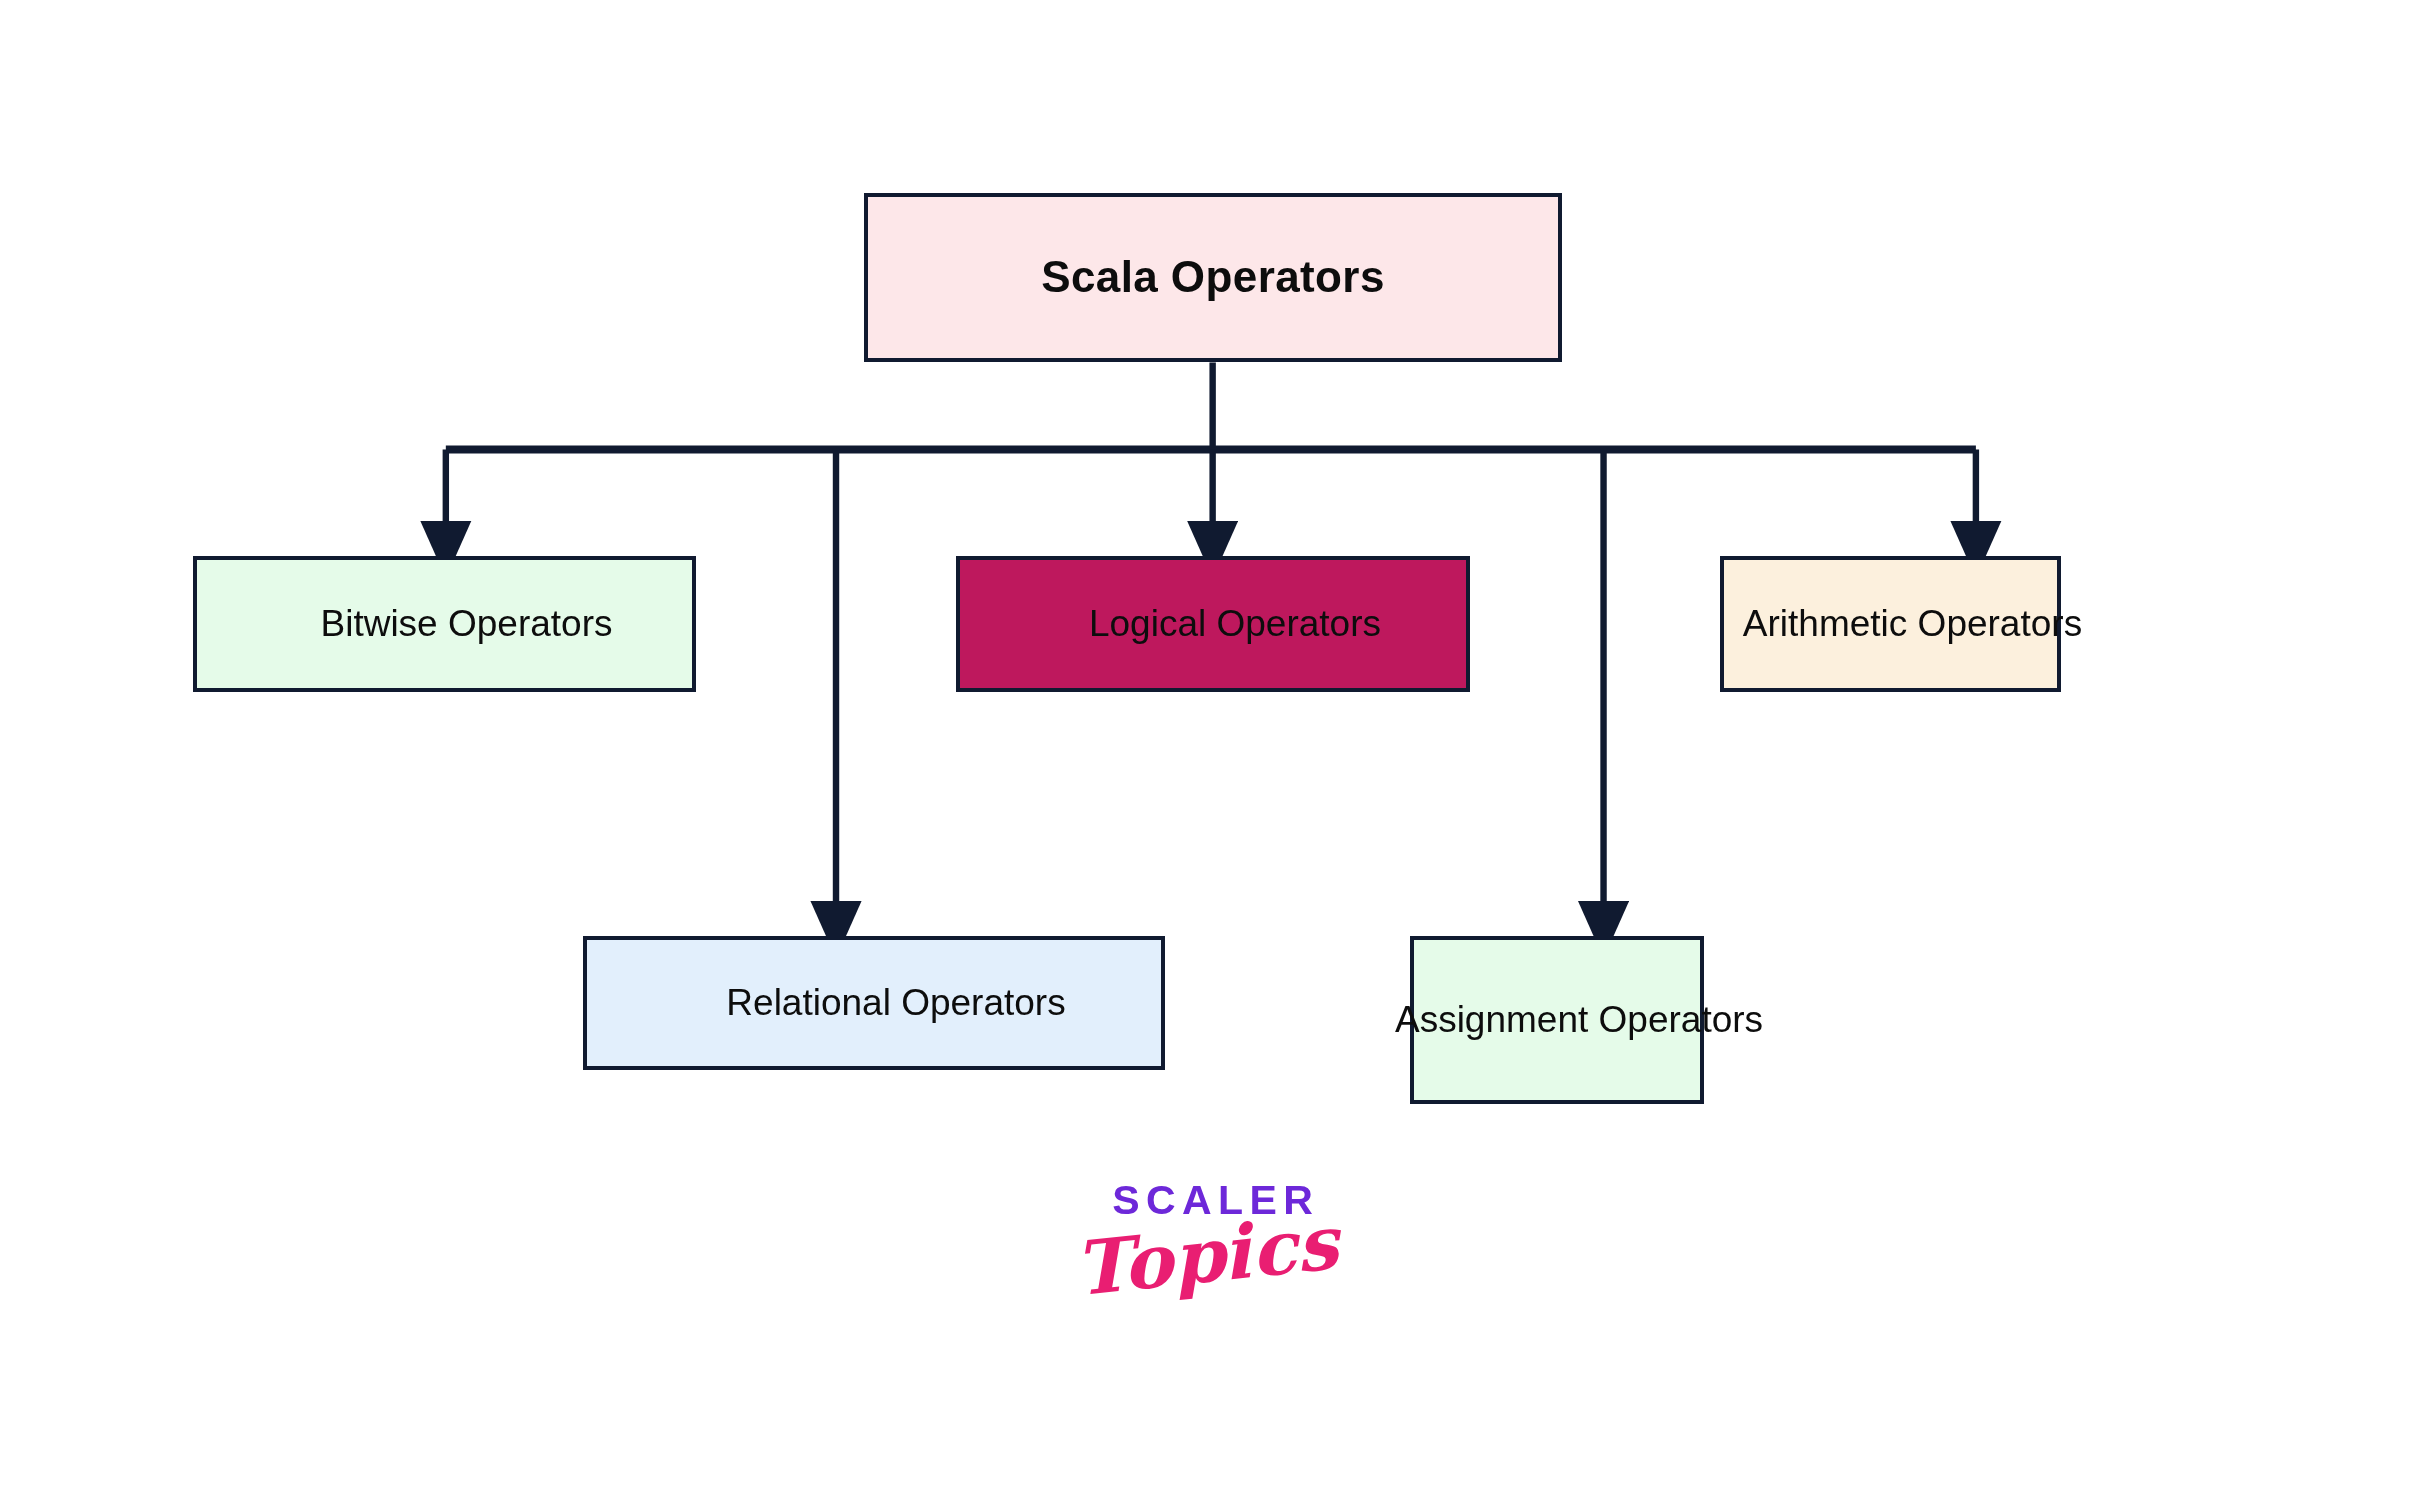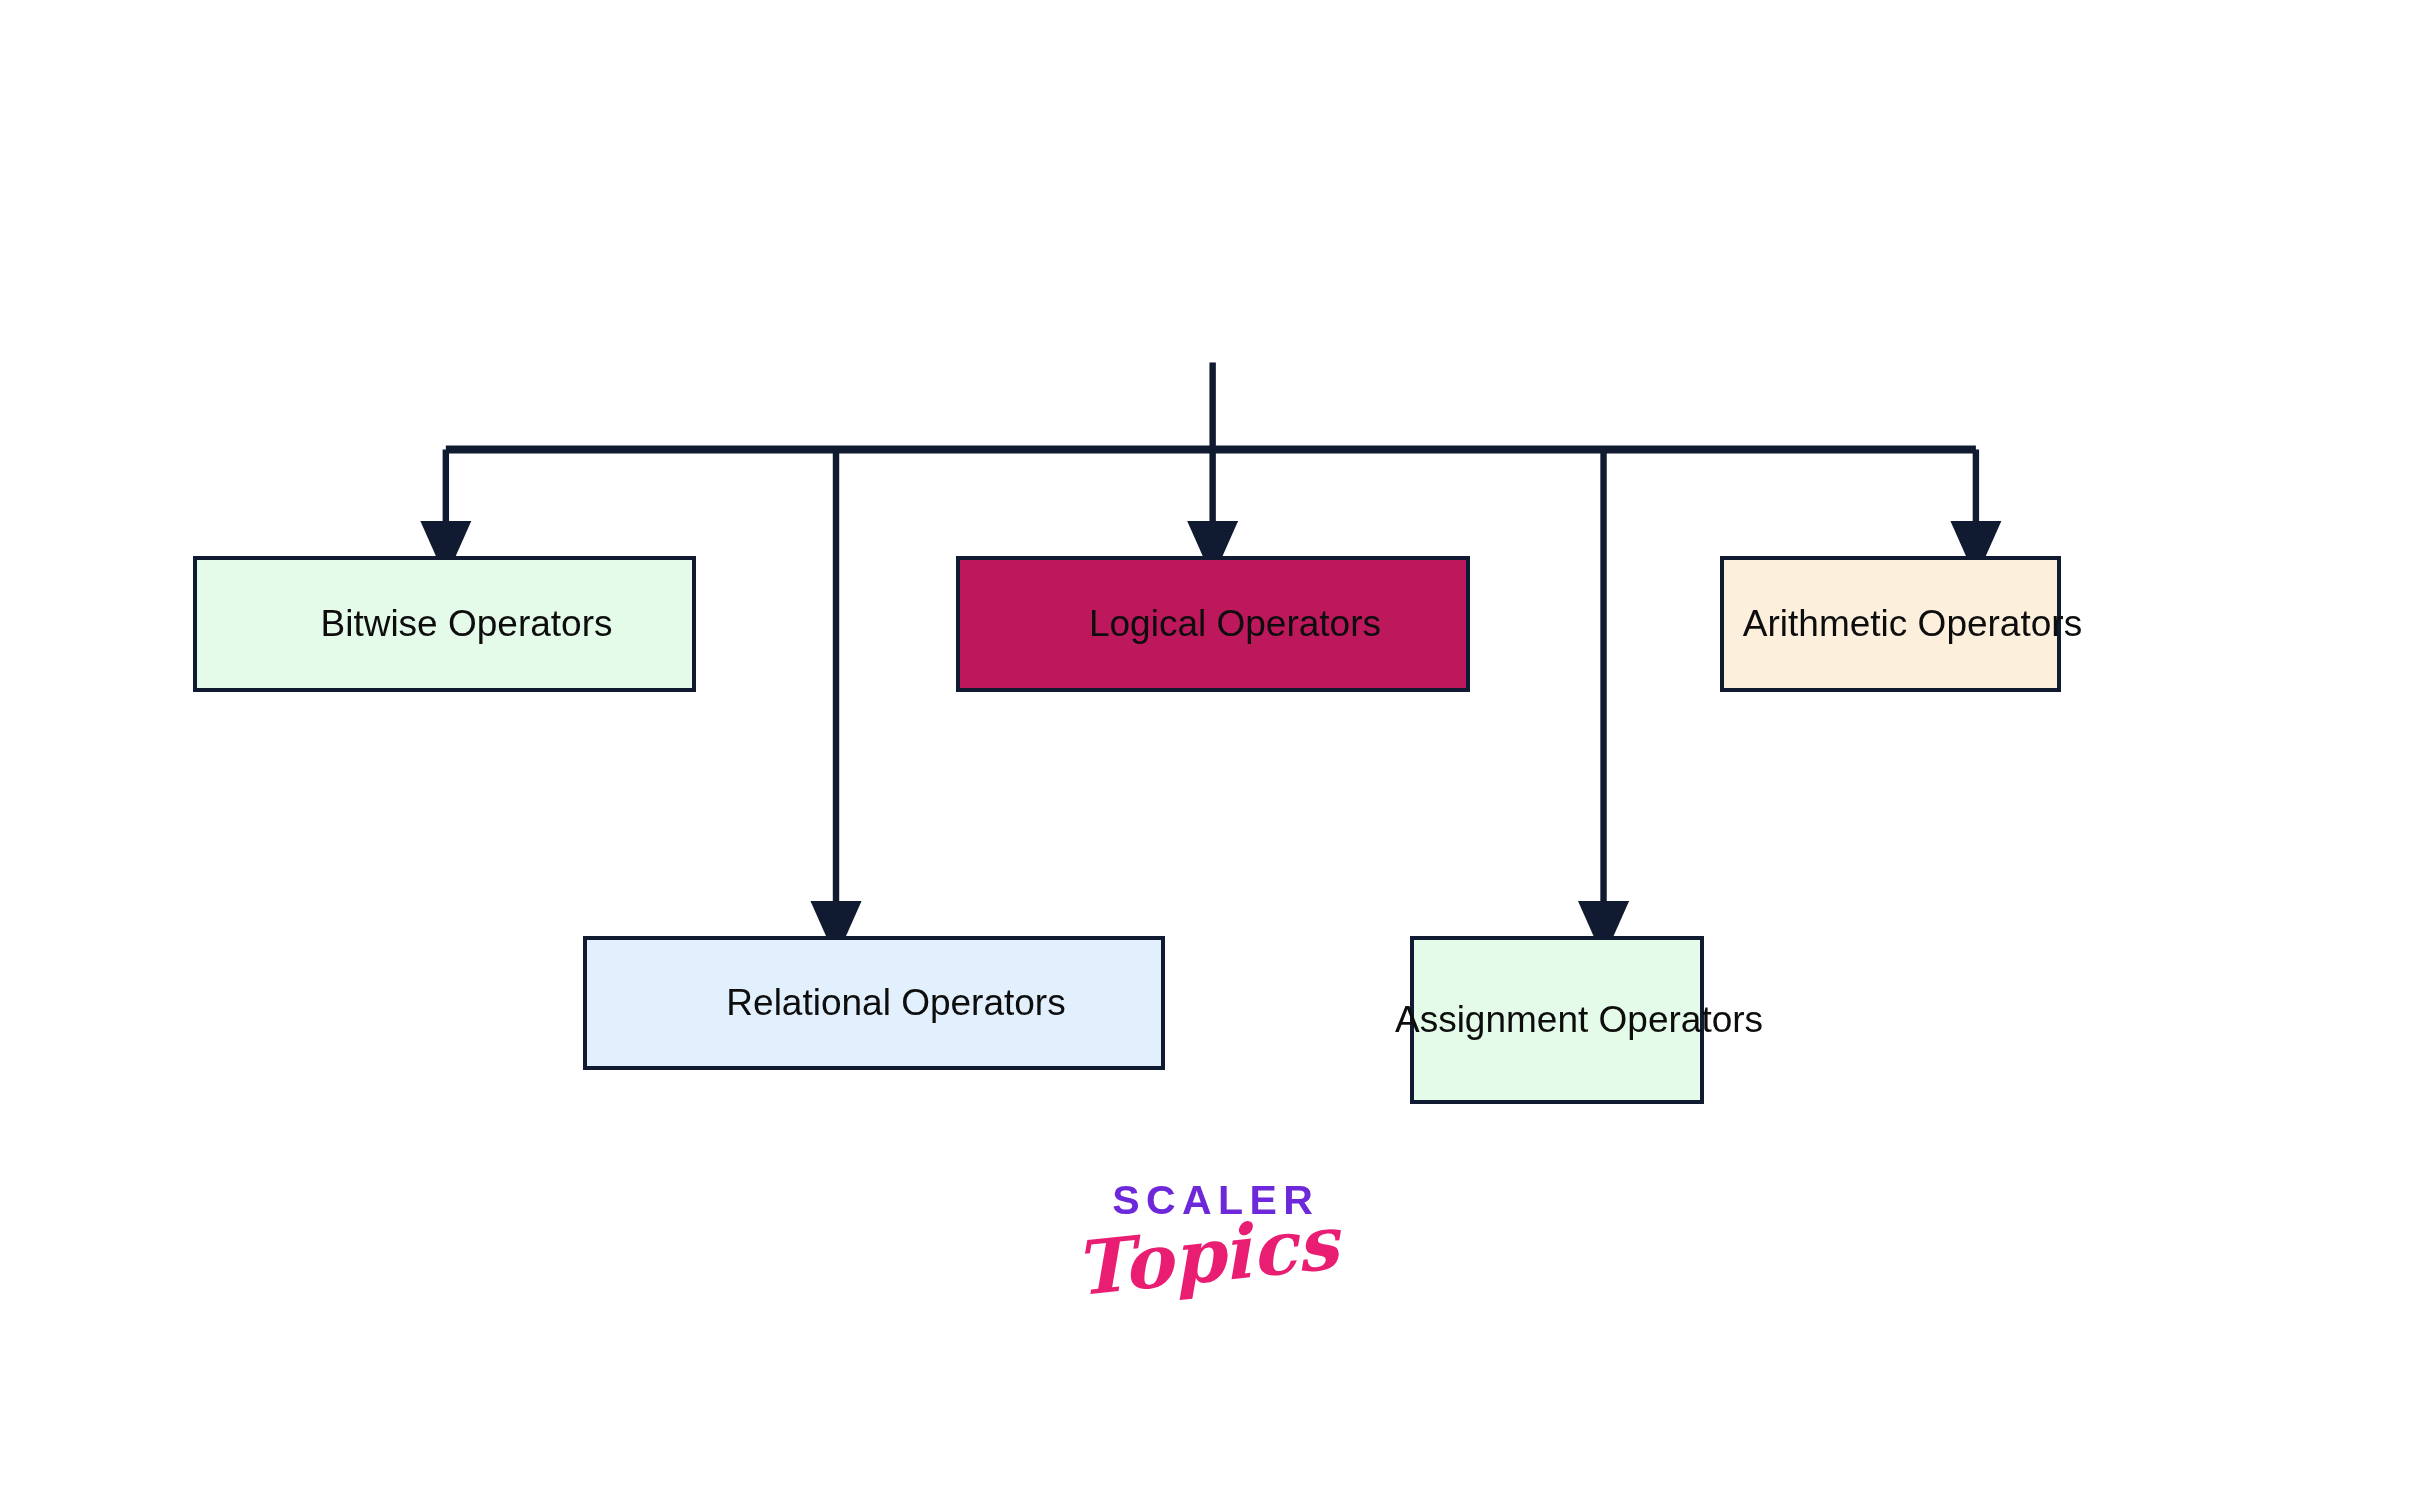--- a/index.html
+++ b/index.html
@@ -153,20 +153,23 @@
 
     <path d="M1700,630 L1700,735" stroke="#101a30" stroke-width="9" fill="none" marker-end="url(#arrowhead)"></path>
 
     <path d="M2770,630 L2770,735" stroke="#101a30" stroke-width="9" fill="none" marker-end="url(#arrowhead)"></path>
 
     <path d="M1172,630 L1172,1268" stroke="#101a30" stroke-width="9" fill="none" marker-end="url(#arrowhead)"></path>
 
     <path d="M2248,630 L2248,1268" stroke="#101a30" stroke-width="9" fill="none" marker-end="url(#arrowhead)"></path>
   </svg>
 
+  <div class="node" id="node-root">
+    <span class="node-label">Scala Operators</span>
+  </div>
 
   <div class="node leaf" id="node-bitwise">
     <span class="node-label">Bitwise Operators</span>
   </div>
 
   <div class="node leaf" id="node-logical">
     <span class="node-label">Logical Operators</span>
   </div>
 
   <div class="node leaf" id="node-arithmetic">

